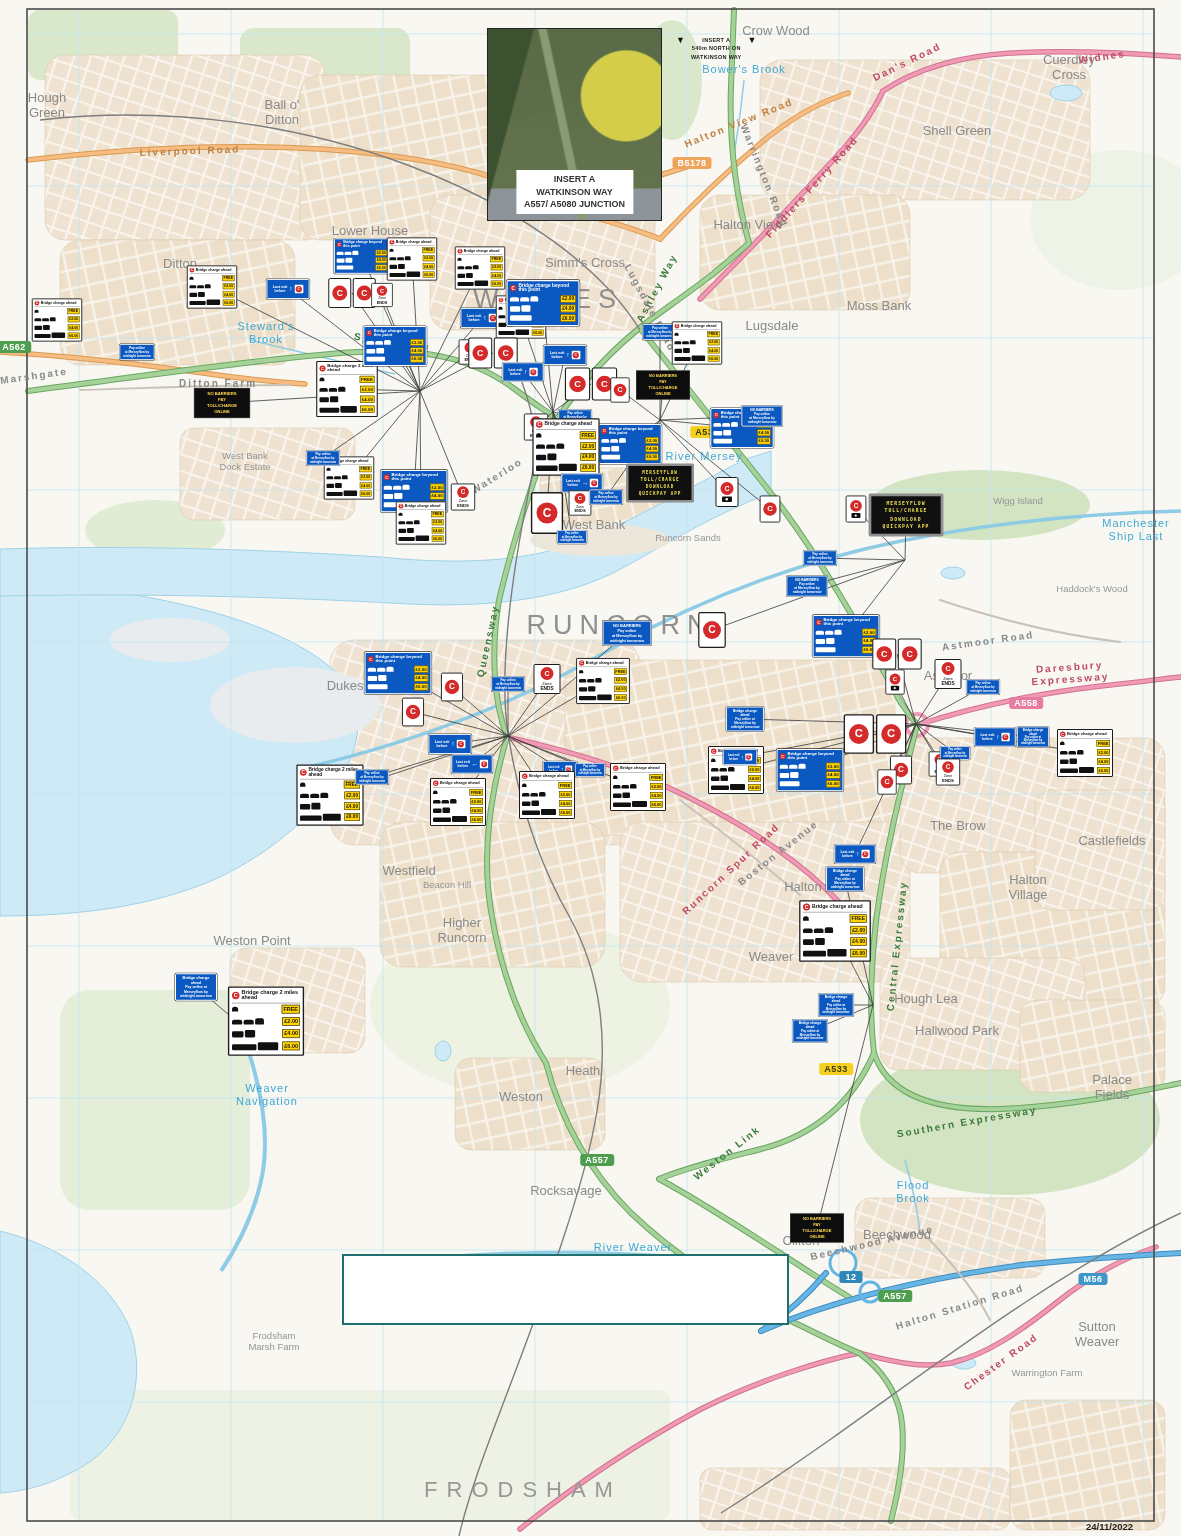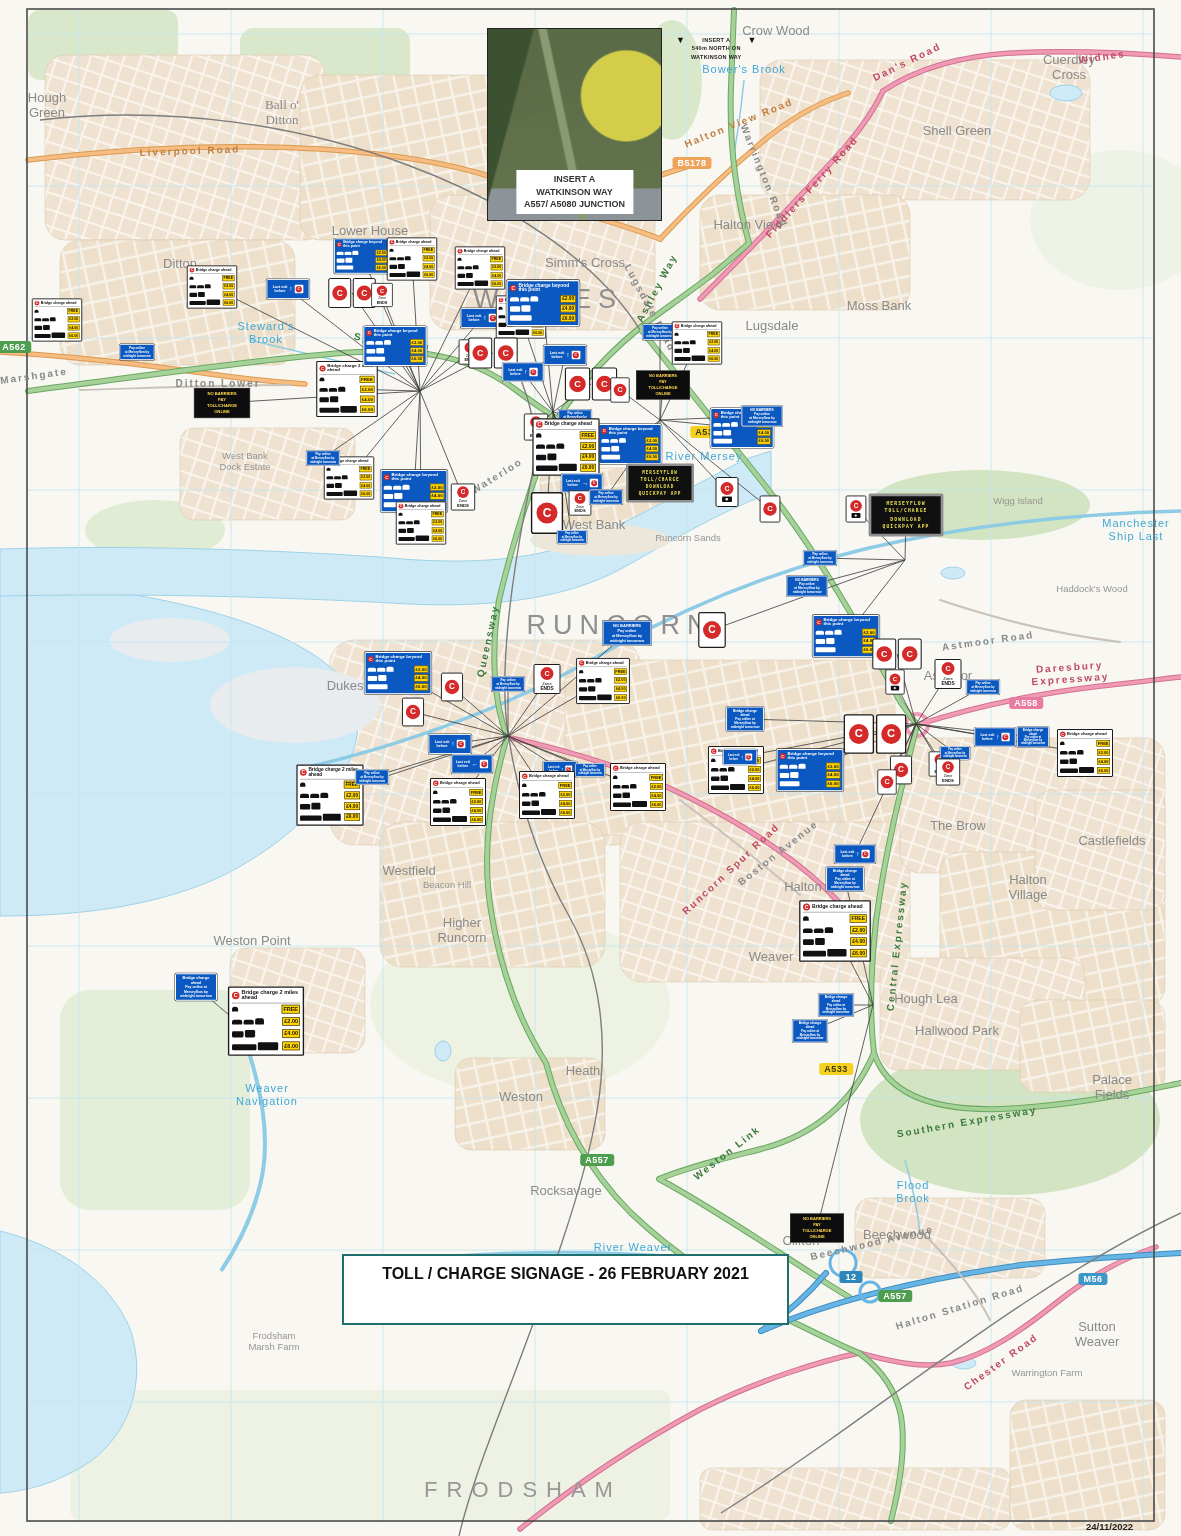--- a/index.html
+++ b/index.html
@@ -388,21 +388,21 @@
 
     <rect x="27" y="9" width="1127" height="1512" fill="none" stroke="#4a4a4a" stroke-width="1.6"></rect>
   </svg>
 
   <div id="overlay">
       <div class="place p-tn" style="left: 548px; top: 300px; transform: translate(-50%, -50%);">WIDNES</div>
       <div class="place p-tn" style="left: 620px; top: 626px; transform: translate(-50%, -50%);">RUNCORN</div>
       <div class="place p-tn2" style="left: 523px; top: 1490px; transform: translate(-50%, -50%);">FRODSHAM</div>
       <div class="place p-d" style="left: 47px; top: 106px; transform: translate(-50%, -50%);">Hough
 Green</div>
-      <div class="place p-d" style="left: 282px; top: 113px; transform: translate(-50%, -50%); font-family: Liberation Serif, serif;">Ball o'
+      <div class="place p-d" style="left: 282px; top: 113px; transform: translate(-50%, -50%);">Ball o'
 Ditton</div>
       <div class="place p-d" style="left: 180px; top: 264px; transform: translate(-50%, -50%);">Ditton</div>
       <div class="place p-d" style="left: 370px; top: 231px; transform: translate(-50%, -50%);">Lower House</div>
       <div class="place p-d" style="left: 585px; top: 263px; transform: translate(-50%, -50%);">Simm's Cross</div>
       <div class="place p-d" style="left: 748px; top: 225px; transform: translate(-50%, -50%);">Halton View</div>
       <div class="place p-d" style="left: 772px; top: 326px; transform: translate(-50%, -50%);">Lugsdale</div>
       <div class="place p-d" style="left: 879px; top: 306px; transform: translate(-50%, -50%);">Moss Bank</div>
       <div class="place p-d" style="left: 957px; top: 131px; transform: translate(-50%, -50%);">Shell Green</div>
       <div class="place p-d" style="left: 1069px; top: 68px; transform: translate(-50%, -50%);">Cuerdley
 Cross</div>
@@ -456,21 +456,21 @@
       <div class="place p-rd" style="left: 488px; top: 641px; transform: translate(-50%, -50%) rotate(-78deg); color: rgb(60, 122, 60);">Queensway</div>
       <div class="place p-rd" style="left: 897px; top: 946px; transform: translate(-50%, -50%) rotate(-84deg); color: rgb(60, 122, 60);">Central Expressway</div>
       <div class="place p-rd" style="left: 967px; top: 1122px; transform: translate(-50%, -50%) rotate(-10deg); color: rgb(60, 122, 60);">Southern Expressway</div>
       <div class="place p-rd" style="left: 727px; top: 1153px; transform: translate(-50%, -50%) rotate(-38deg); color: rgb(60, 122, 60);">Weston Link</div>
       <div class="place p-rd" style="left: 1070px; top: 673px; transform: translate(-50%, -50%) rotate(-4deg); color: rgb(192, 74, 98);">Daresbury Expressway</div>
       <div class="place p-rd" style="left: 812px; top: 187px; transform: translate(-50%, -50%) rotate(-48deg); color: rgb(192, 74, 98);">Fiddlers Ferry Road</div>
       <div class="place p-rd" style="left: 907px; top: 62px; transform: translate(-50%, -50%) rotate(-26deg); color: rgb(192, 74, 98);">Dan's Road</div>
       <div class="place p-rd" style="left: 1102px; top: 57px; transform: translate(-50%, -50%) rotate(-8deg); color: rgb(192, 74, 98);">Widnes</div>
       <div class="place p-rd" style="left: 731px; top: 869px; transform: translate(-50%, -50%) rotate(-43deg); color: rgb(192, 74, 98);">Runcorn Spur Road</div>
       <div class="place p-rd" style="left: 1001px; top: 1362px; transform: translate(-50%, -50%) rotate(-36deg); color: rgb(192, 74, 98);">Chester Road</div>
-      <div class="place p-rd" style="left: 218px; top: 384px; transform: translate(-50%, -50%); color: rgb(138, 138, 138);">Ditton Lower</div>
+      <div class="place p-rd" style="left: 218px; top: 384px; transform: translate(-50%, -50%); color: rgb(138, 138, 138);">Ditton Farm</div>
       <div class="place p-rd" style="left: 34px; top: 376px; transform: translate(-50%, -50%) rotate(-8deg); color: rgb(138, 138, 138);">Marshgate</div>
       <div class="place p-rd" style="left: 497px; top: 476px; transform: translate(-50%, -50%) rotate(-32deg); color: rgb(138, 138, 138);">Waterloo</div>
       <div class="place p-rd" style="left: 650px; top: 308px; transform: translate(-50%, -50%) rotate(62deg); color: rgb(138, 138, 138);">Lugsdale Road</div>
       <div class="place p-rd" style="left: 764px; top: 176px; transform: translate(-50%, -50%) rotate(68deg); color: rgb(138, 138, 138);">Warrington Road</div>
       <div class="place p-rd" style="left: 778px; top: 853px; transform: translate(-50%, -50%) rotate(-38deg); color: rgb(138, 138, 138);">Boston Avenue</div>
       <div class="place p-rd" style="left: 988px; top: 641px; transform: translate(-50%, -50%) rotate(-8deg); color: rgb(138, 138, 138);">Astmoor Road</div>
       <div class="place p-rd" style="left: 960px; top: 1307px; transform: translate(-50%, -50%) rotate(-17deg); color: rgb(138, 138, 138);">Halton Station Road</div>
       <div class="place p-rd" style="left: 872px; top: 1243px; transform: translate(-50%, -50%) rotate(-13deg); color: rgb(138, 138, 138);">Beechwood Avenue</div>
       <div class="shield sh-b" style="left: 692px; top: 163px;">B5178</div>
       <div class="shield sh-y" style="left: 707px; top: 432px;">A533</div>
@@ -1996,17 +1996,16 @@
     <span class="tri">▼</span>
     <span class="ntxt">
       <span>INSERT A</span><br>
       <span>540m NORTH ON</span><br>
       <span>WATKINSON WAY</span>
     </span>
     <span class="tri">▼</span>
   </div>
 
   <div id="titlebox">
-    <div class="t2">TOLL / CHARGE SIGNAGE - 26 FEBRUARY 2021</div>
   </div>
 
   <div id="datestamp">24/11/2022</div>
 </div>
 
 </body></html>

